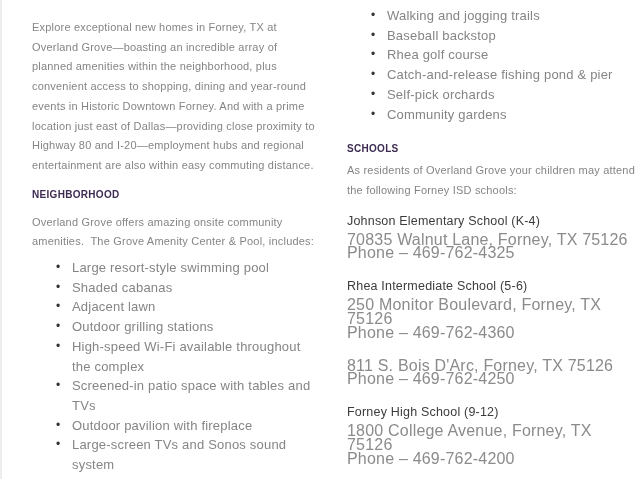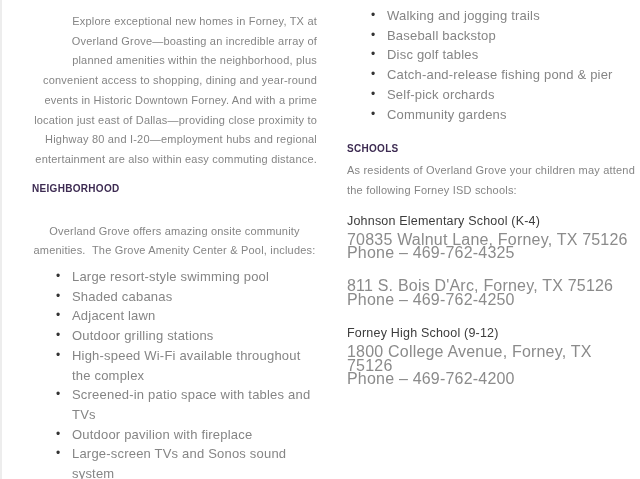--- a/index.html
+++ b/index.html
@@ -25,33 +25,33 @@
   .col-right { left: 345px; width: 288px; }
 
   .body-text {
     margin: 0;
     font-size: 11px;
     line-height: 19.7px;
     color: #858585;
     letter-spacing: 0.2px;
     white-space: pre-wrap;
   }
-  .intro { padding-top: 12px; text-align: right; }
+  .intro { padding-top: 18px; }
 
   .section-heading {
     margin: 0;
     font-size: 10px;
     font-weight: bold;
     color: #3d2b52;
     letter-spacing: 0.3px;
   }
   .heading-neighborhood { margin-top: 13px; }
   .heading-schools      { margin-top: 19px; }
 
-  .after-heading { margin-top: 28px; text-align: center; }
+  .after-heading { margin-top: 13px; }
 
   .bullet-list {
     list-style: none;
     margin: 6px 0 0 0;
     padding: 0;
   }
   .bullet-list li {
     position: relative;
     padding-left: 40px;
     font-size: 13px;
@@ -124,41 +124,46 @@
       </ul>
   </div>
 
   <div class="col col-right">
     <ul class="bullet-list top">
 
         <li>Walking and jogging trails</li>
 
         <li>Baseball backstop</li>
 
-        <li>Disc golf tables</li>
+        <li>Rhea golf course</li>
 
         <li>Catch-and-release fishing pond &amp; pier</li>
 
         <li>Self-pick orchards</li>
 
         <li>Community gardens</li>
       </ul>
 
     <h2 class="section-heading heading-schools">SCHOOLS</h2>
 
     <p class="body-text schools-desc">As residents of Overland Grove your children may attend the following Forney ISD schools:</p>
 
     <div class="school-entries">
 
         <div class="school-entry">
           <h3 class="school-name">Johnson Elementary School (K-4)</h3>
           <p class="school-line">70835 Walnut Lane, Forney, TX 75126</p>
           <p class="school-line">Phone – 469-762-4325</p>
         </div>
 
+        <div class="school-entry">
+          <h3 class="school-name">Rhea Intermediate School (5-6)</h3>
+          <p class="school-line">250 Monitor Boulevard, Forney, TX 75126</p>
+          <p class="school-line">Phone – 469-762-4360</p>
+        </div>
 
         <div class="school-entry">
           <p class="school-line">811 S. Bois D'Arc, Forney, TX 75126</p>
           <p class="school-line">Phone – 469-762-4250</p>
         </div>
 
         <div class="school-entry">
           <h3 class="school-name">Forney High School (9-12)</h3>
           <p class="school-line">1800 College Avenue, Forney, TX 75126</p>
           <p class="school-line">Phone – 469-762-4200</p>

